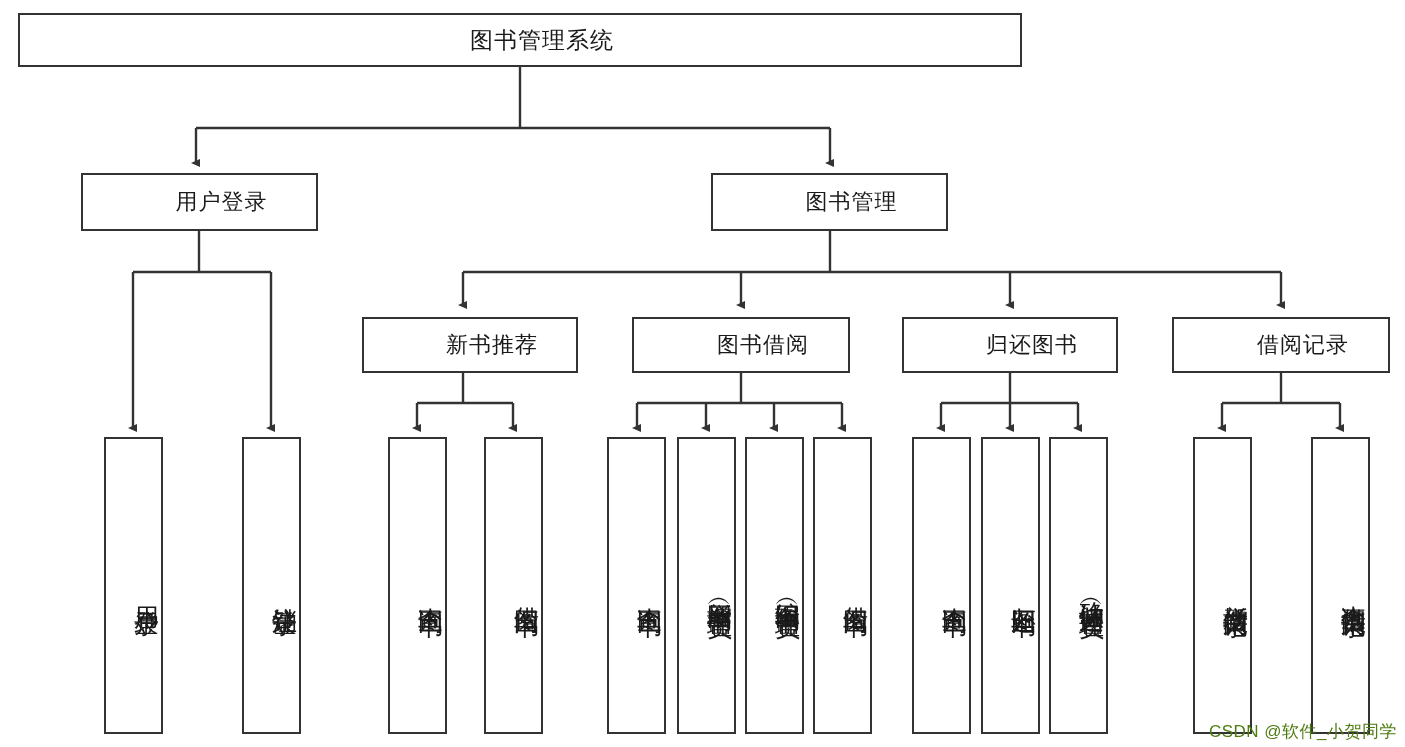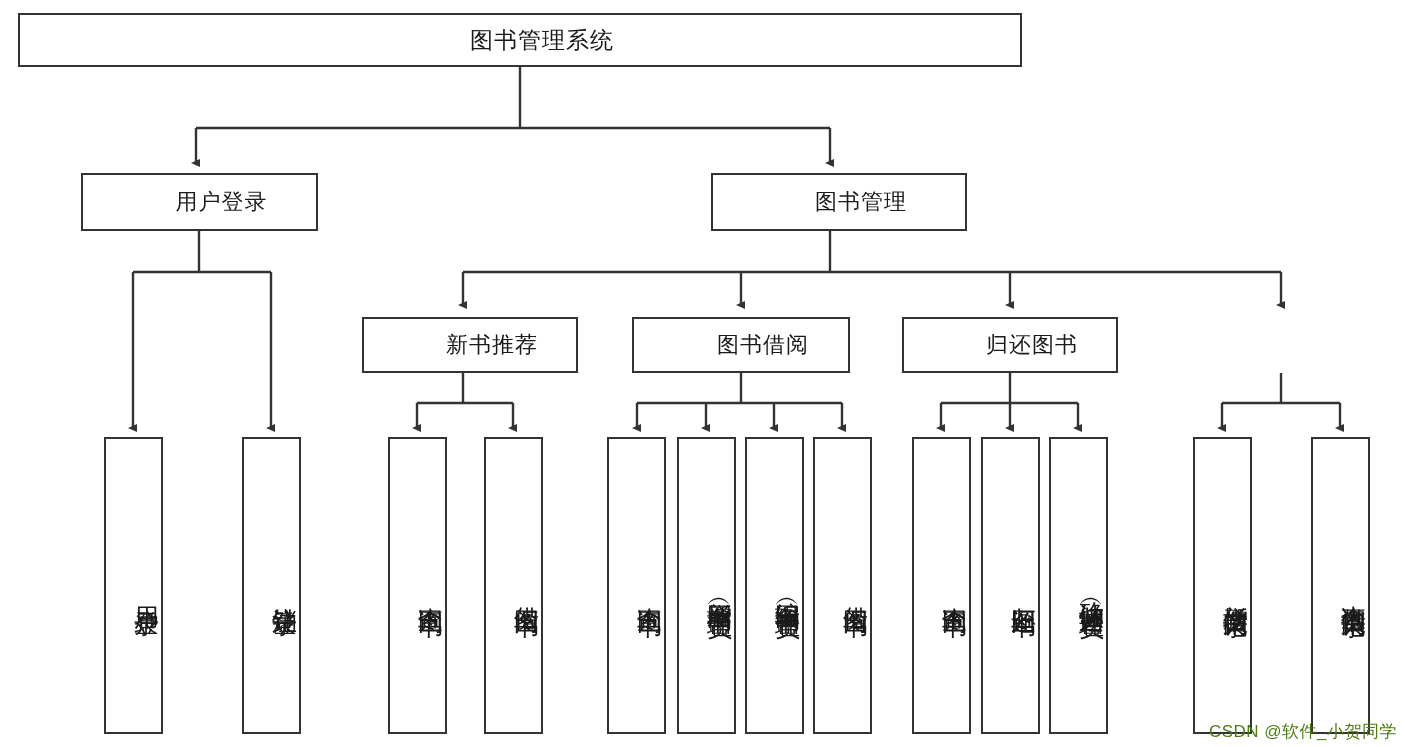--- a/index.html
+++ b/index.html
@@ -120,28 +120,29 @@
       <path d="M1222,403 L1340,403"></path>
       <path d="M1222,403 L1222,428" marker-end="url(#arrow)"></path>
       <path d="M1340,403 L1340,428" marker-end="url(#arrow)"></path>
     </g>
   </svg>
 
   <div class="node node-h root-box" style="left:18px; top:13px; width:1004px; height:54px;">图书管理系统</div>
 
   <div class="node node-h" style="left:81px; top:173px; width:237px; height:58px;">用户登录</div>
 
-  <div class="node node-h" style="left:711px; top:173px; width:256px; height:58px;">图书管理</div>
+  <div class="node node-h" style="left:711px; top:173px; width:237px; height:58px;">图书管理</div>
 
   <div class="node node-h" style="left:362px; top:317px; width:216px; height:56px;">新书推荐</div>
 
   <div class="node node-h" style="left:632px; top:317px; width:218px; height:56px;">图书借阅</div>
 
   <div class="node node-h" style="left:902px; top:317px; width:216px; height:56px;">归还图书</div>
 
+  <div class="node node-h" style="left:1172px; top:317px; width:218px; height:56px;">借阅记录</div>
 
   <div class="node node-v" style="left:104px; top:437px; width:59px; height:297px;">
     <span class="vtext">用户登录</span>
   </div>
 
   <div class="node node-v" style="left:242px; top:437px; width:59px; height:297px;">
     <span class="vtext">注销登录</span>
   </div>
 
   <div class="node node-v" style="left:388px; top:437px; width:59px; height:297px;">

